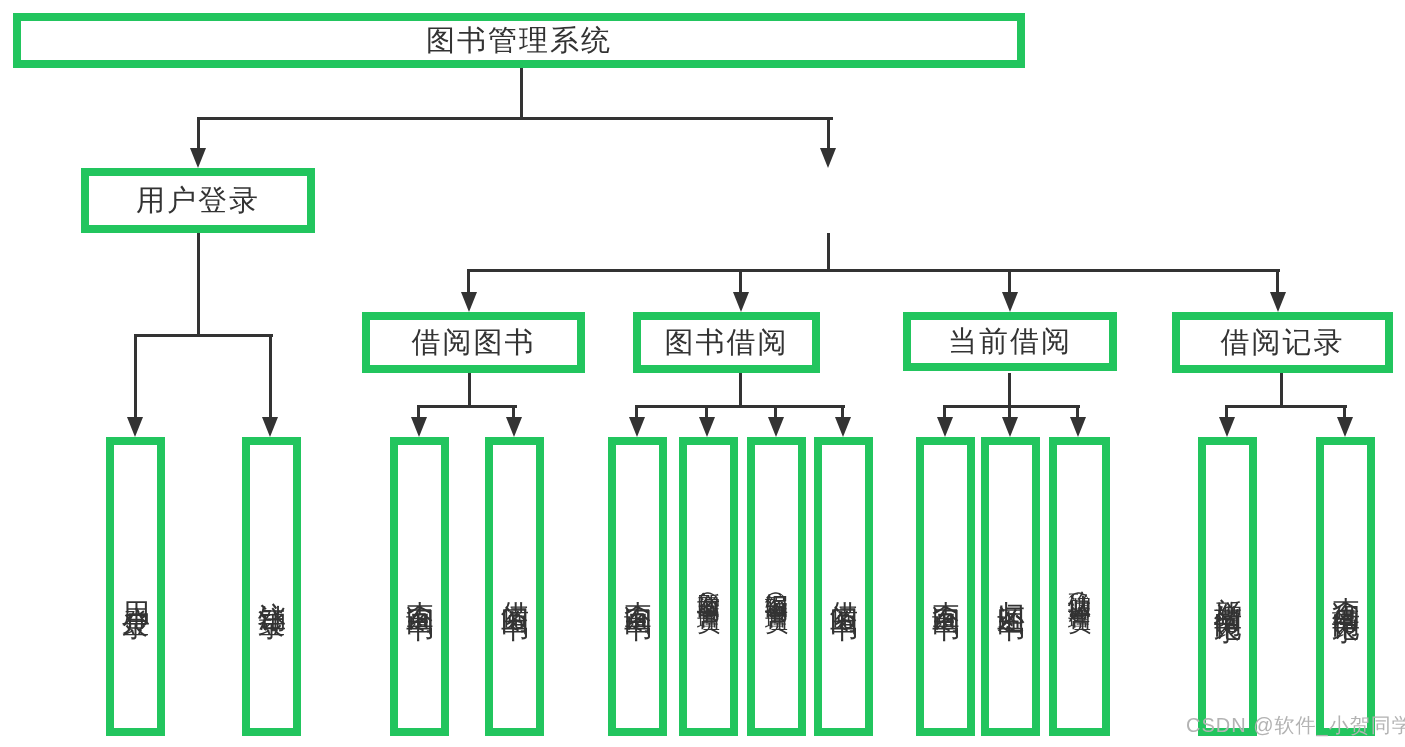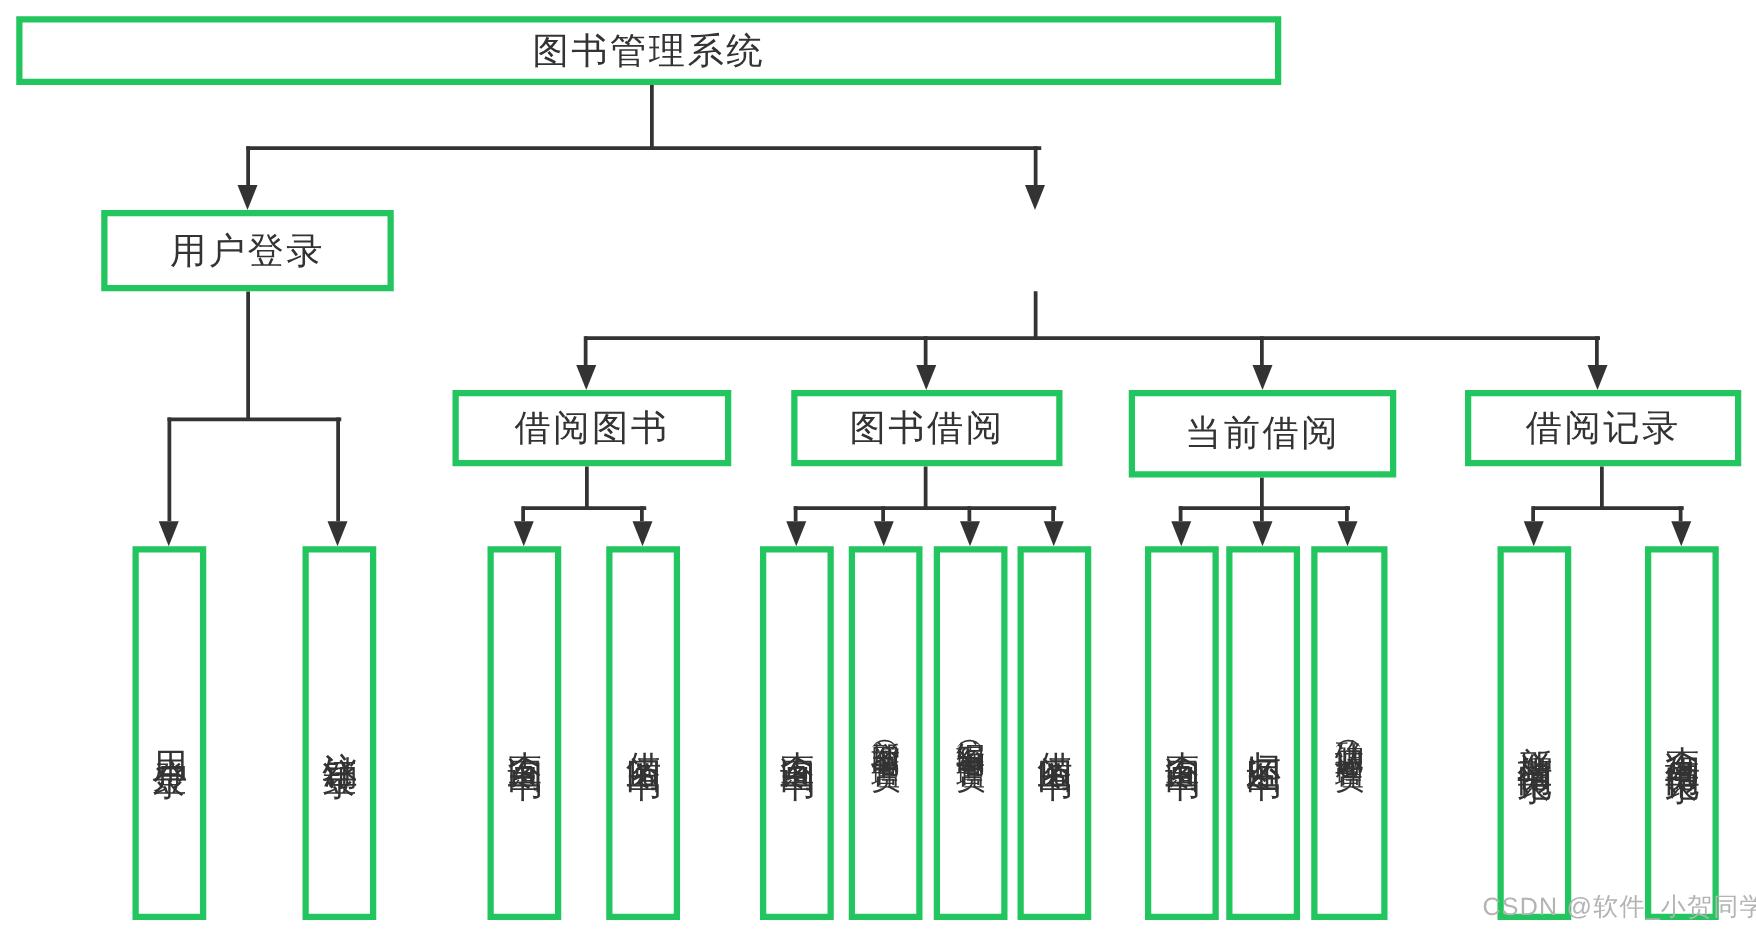--- a/index.html
+++ b/index.html
@@ -2,21 +2,21 @@
 <html><head>
 <meta charset="utf-8">
 <style>
   html,body { margin:0; padding:0; background:#ffffff; }
   .canvas {
     position:relative; width:1405px; height:747px; background:#ffffff;
     font-family:"Liberation Sans","DejaVu Sans",sans-serif; overflow:hidden;
   }
   .box {
     position:absolute; box-sizing:border-box;
-    border:5px solid #22c55e; background:#ffffff;
+    border:8px solid #22c55e; background:#ffffff;
     display:flex; align-items:center; justify-content:center;
     z-index:2;
   }
   .hnode span {
     font-size:29px; color:#333333; letter-spacing:2px; white-space:nowrap;
   }
   .leaf span {
     writing-mode:vertical-rl; text-orientation:mixed;
     font-size:28px; color:#333333; letter-spacing:4px; line-height:1;
   }
@@ -68,24 +68,24 @@
   <div class="vl" style="left:739px;top:269px;height:23px;"></div>
   <div class="ar" style="left:733px;top:292px;"></div>
   <div class="vl" style="left:1008px;top:269px;height:23px;"></div>
   <div class="ar" style="left:1002px;top:292px;"></div>
   <div class="vl" style="left:1276px;top:269px;height:23px;"></div>
   <div class="ar" style="left:1270px;top:292px;"></div>
 
   <div class="box hnode" style="left:362px;top:312px;width:223px;height:61px;">
     <span>借阅图书</span>
   </div>
-  <div class="box hnode" style="left:633px;top:312px;width:217px;height:61px;">
+  <div class="box hnode" style="left:633px;top:312px;width:187px;height:61px;">
     <span>图书借阅</span>
   </div>
-  <div class="box hnode" style="left:903px;top:312px;width:214px;height:70px;">
+  <div class="box hnode" style="left:903px;top:312px;width:214px;height:59px;">
     <span>当前借阅</span>
   </div>
   <div class="box hnode" style="left:1172px;top:312px;width:221px;height:61px;">
     <span>借阅记录</span>
   </div>
 
   <div class="vl" style="left:468px;top:373px;height:35px;"></div>
   <div class="hl" style="left:418px;top:405px;width:99px;"></div>
   <div class="vl" style="left:417px;top:405px;height:12px;"></div>
   <div class="ar" style="left:411px;top:417px;"></div>

